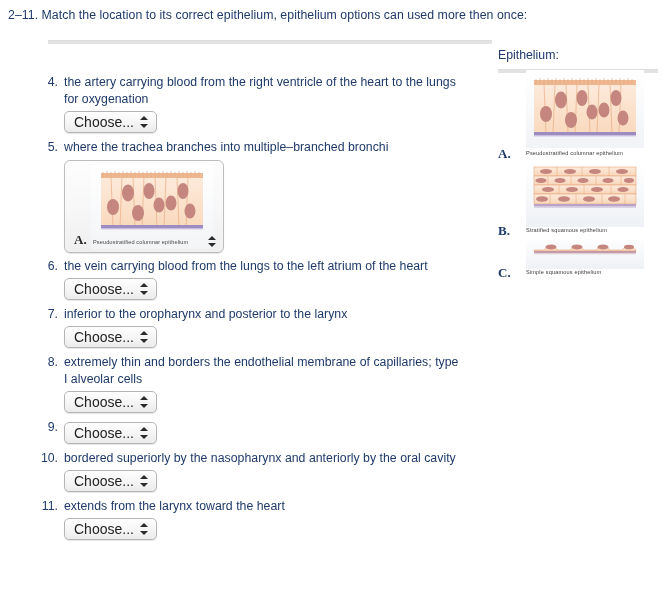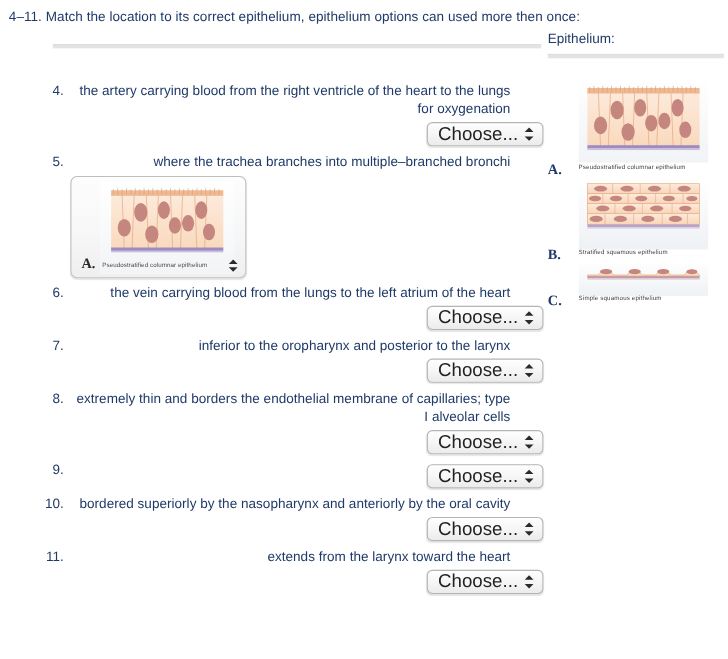--- a/index.html
+++ b/index.html
@@ -33,21 +33,21 @@
   
   .col-location {
     position: absolute;
     left: 48px;
     top: 40px;
     width: 444px;
   }
   .col-epithelium {
     position: absolute;
     left: 498px;
-    top: 28px;
+    top: 48px;
     width: 160px;
   }
   .col-head {
     font-size: 12.3px;
     line-height: 15px;
     color: #1f3a68;
     padding-bottom: 6px;
   }
   .col-rule {
     height: 3px;
@@ -73,21 +73,20 @@
     min-width: 30px;
     text-align: right;
     font-size: 12.3px;
     line-height: 17px;
     color: #1f3a68;
     padding-right: 6px;
     box-sizing: border-box;
   }
   .qbody {
     flex: 1;
-    text-align: right;
   }
   .qtext {
     font-size: 12.3px;
     line-height: 17px;
     color: #1f3a68;
     max-width: 400px;
     letter-spacing: 0.02px;
   }
 
   
@@ -99,21 +98,21 @@
     display: inline-flex;
     align-items: center;
     justify-content: space-between;
     height: 22px;
     padding: 0 7px 0 9px;
     min-width: 78px;
     border: 1px solid #b4b4b4;
     border-radius: 5px;
     background: linear-gradient(to bottom, #fefefe 0%, #f6f6f6 50%, #ebebeb 100%);
     box-shadow: 0 1px 1px rgba(0,0,0,0.10), inset 0 1px 0 #ffffff;
-    font-size: 17px;
+    font-size: 14px;
     color: #1a1a1a;
     box-sizing: border-box;
     cursor: default;
     font-family: "Liberation Sans", sans-serif;
   }
   .sel-label {
     white-space: nowrap;
     color: #222;
   }
   .updown {
@@ -210,21 +209,21 @@
   .opt-fig {
     position: absolute;
   }
 
   
   .fig { display:block; }
 </style>
 </head>
 <body>
 
-<div class="prompt">4–11. Match the location to its correct epithelium, epithelium options can used more then once:</div>
+<div class="prompt">2–11. Match the location to its correct epithelium, epithelium options can used more then once:</div>
 
 <div class="col-location">
   <div class="col-rule"></div>
 </div>
 
 <div class="col-epithelium">
   <div class="col-head">Epithelium:</div>
   <div class="col-rule"></div>
 </div>
 

